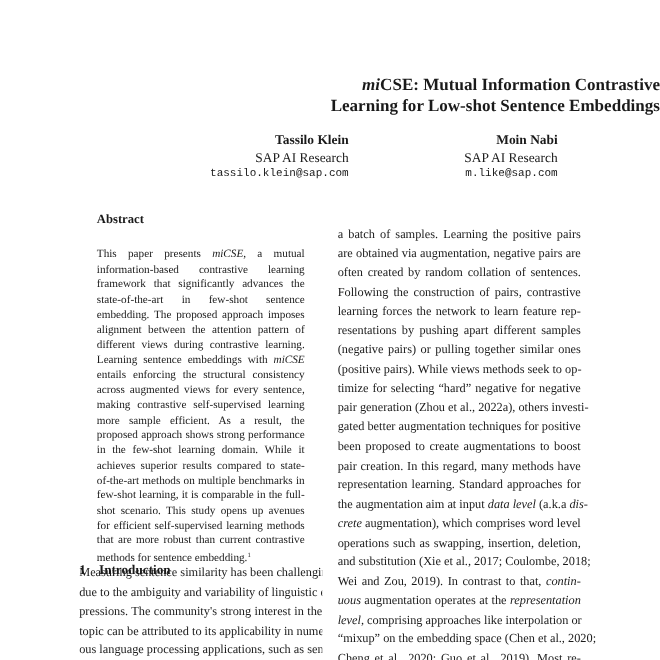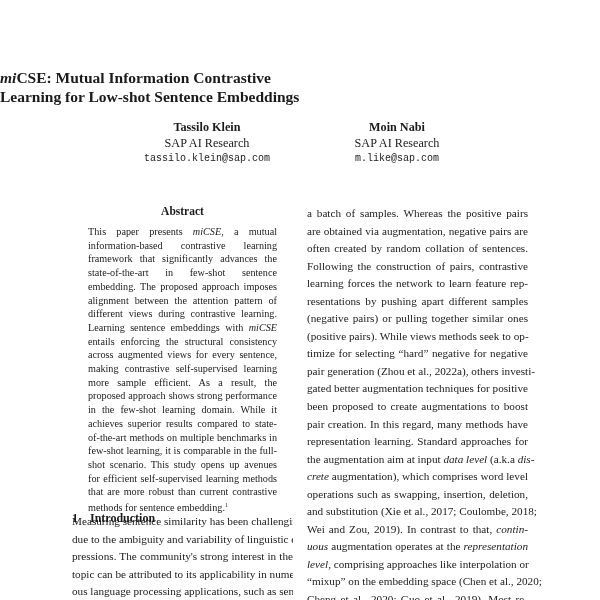--- a/index.html
+++ b/index.html
@@ -1,27 +1,27 @@
 <!DOCTYPE html>
 <html><head>
 <meta charset="utf-8">
 <style>
   html, body { margin: 0; padding: 0; background: #ffffff; }
   body { width: 600px; height: 600px; overflow: hidden; position: relative;
          font-family: "Liberation Serif", "DejaVu Serif", serif; color: #1a1a1a; }
-  .title { position: absolute; left: 0; width: 600px; top: 68px; text-align: left;
+  .title { position: absolute; left: 0; width: 600px; top: 68px; text-align: right;
            font-weight: bold; font-size: 15.5px; line-height: 19px; }
   .title i { font-style: italic; }
-  .author { position: absolute; top: 120px; width: 220px; text-align: center;
+  .author { position: absolute; top: 120px; width: 220px; text-align: right;
             font-size: 12.2px; line-height: 15.5px; }
   .author .name { font-weight: bold; }
   .author .email { font-family: "Liberation Mono", "DejaVu Sans Mono", monospace; font-size: 10px; }
   #author-1 { left: 97px; }
   #author-2 { left: 287px; }
-  .abstract-head { position: absolute; left: 88px; width: 189px; top: 205px; text-align: center;
+  .abstract-head { position: absolute; left: 88px; width: 189px; top: 194px; text-align: left;
                    font-weight: bold; font-size: 11.5px; }
   .abstract { position: absolute; left: 88px; width: 189px; top: 225px;
               font-size: 10.2px; line-height: 13.7px; text-align: justify; hyphens: auto; }
   .abstract sup { font-size: 6px; }
   .section-head { position: absolute; left: 72px; top: 511px; font-weight: bold; font-size: 12px; }
   .section-head .num { display: inline-block; width: 18px; }
   .intro { position: absolute; left: 72px; width: 221px; top: 513px;
            font-size: 11.2px; line-height: 17.5px; text-align: justify; white-space: nowrap; overflow: hidden; }
   .rcol { position: absolute; left: 307px; width: 221px; top: 205px;
           font-size: 11.2px; line-height: 17.55px; }
@@ -56,21 +56,21 @@
 <div class="intro">
   <span class="line">Measuring sentence similarity has been challenging</span>
   <span class="line">due to the ambiguity and variability of linguistic ex-</span>
   <span class="line">pressions. The community's strong interest in the</span>
   <span class="line">topic can be attributed to its applicability in numer-</span>
   <span class="line">ous language processing applications, such as sen-</span>
 
 </div>
 
 <div class="rcol">
-  <span class="line">a batch of samples.  Whereas the positive pairs</span>
+  <span class="line">a batch of samples.  Learning the positive pairs</span>
   <span class="line">are obtained via augmentation, negative pairs are</span>
   <span class="line">often created by random collation of sentences.</span>
   <span class="line">Following the construction of pairs, contrastive</span>
   <span class="line">learning forces the network to learn feature rep-</span>
   <span class="line">resentations by pushing apart different samples</span>
   <span class="line">(negative pairs) or pulling together similar ones</span>
   <span class="line">(positive pairs).  While views methods seek to op-</span>
   <span class="line">timize for selecting “hard” negative for negative</span>
   <span class="line">pair generation (Zhou et al., 2022a), others investi-</span>
   <span class="line">gated better augmentation techniques for positive</span>

